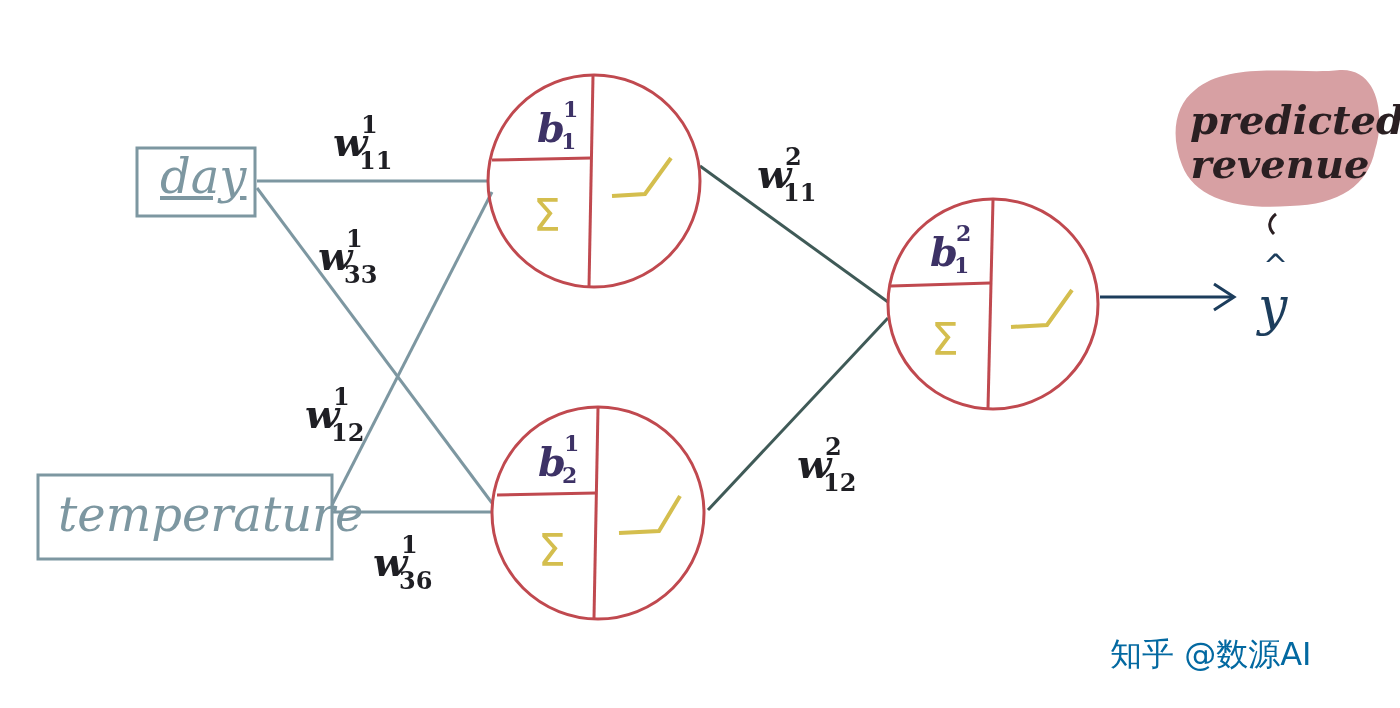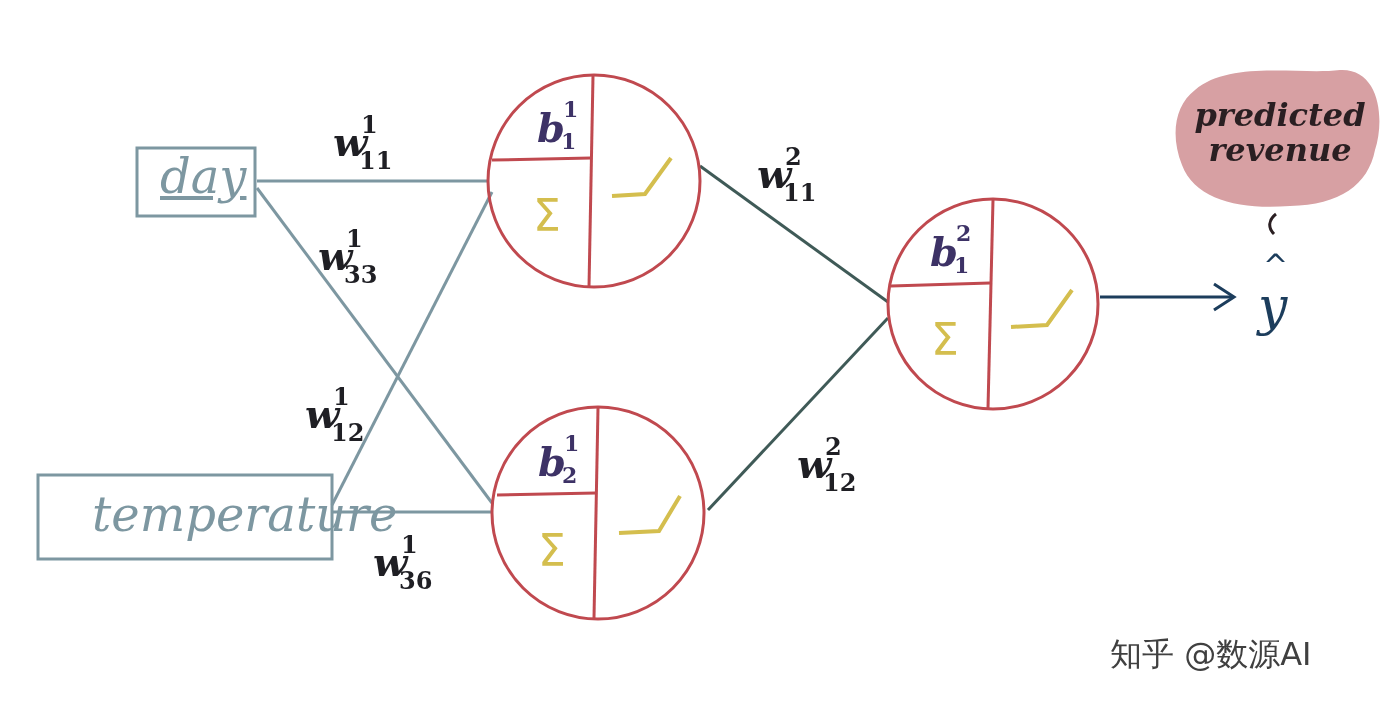--- a/index.html
+++ b/index.html
@@ -9,24 +9,24 @@
     .input-text { color: #7d97a1; font-family: "DejaVu Serif", serif; font-style: italic; font-size: 48px; line-height: 1; }
     .weight { position: absolute; color: #1f1f24; font-family: "DejaVu Serif", serif; font-weight: bold; }
     .weight .w { font-size: 40px; font-style: italic; }
     .weight .sup { position: absolute; font-size: 24px; left: 28px; top: -8px; }
     .weight .sub { position: absolute; font-size: 24px; left: 26px; top: 28px; text-align: right; }
     .bias { position: absolute; color: #3d3266; font-family: "DejaVu Serif", serif; font-weight: bold; }
     .bias .b { font-size: 40px; font-style: italic; }
     .bias .sup { position: absolute; font-size: 22px; left: 26px; top: -8px; }
     .bias .sub { position: absolute; font-size: 22px; left: 24px; top: 24px; }
     .sigma { position: absolute; color: #d4be4e; font-size: 44px; font-family: "DejaVu Sans", sans-serif; }
-    .bubble-text { position: absolute; color: #2a1f22; font-family: "DejaVu Serif", serif; font-style: italic; font-weight: bold; font-size: 32px; line-height: 1.1; }
+    .bubble-text { position: absolute; color: #2a1f22; font-family: "DejaVu Serif", serif; font-style: italic; font-weight: bold; font-size: 40px; line-height: 1.1; }
     .yhat { position: absolute; color: #1c3d5c; font-family: "DejaVu Serif", serif; font-size: 52px; font-style: italic; }
     .yhat-caret { position: absolute; color: #1c3d5c; font-size: 30px; font-family: "DejaVu Sans", sans-serif; }
-    .watermark { position: absolute; color: #404040; font-family: "DejaVu Sans", sans-serif; font-size: 32px; }
+    .watermark { position: absolute; color: #0369a1; font-family: "DejaVu Sans", sans-serif; font-size: 32px; }
   </style>
 </head>
 <body>
 
 <svg class="canvas" viewBox="0 0 1400 708" xmlns="http://www.w3.org/2000/svg">
 
   <rect x="137" y="148" width="118" height="68" fill="none" stroke="#7d97a1" stroke-width="3"></rect>
   <rect x="38" y="475" width="294" height="84" fill="none" stroke="#7d97a1" stroke-width="3"></rect>
 
   <line x1="257" y1="181" x2="488" y2="181" stroke="#7d97a1" stroke-width="3"></line>
@@ -61,21 +61,21 @@
   <g>
     <line x1="1100" y1="297" x2="1232" y2="297" stroke="#1c3d5c" stroke-width="3"></line>
     <polyline points="1214,284 1234,297 1214,310" fill="none" stroke="#1c3d5c" stroke-width="3"></polyline>
   </g>
 
   <path d="M1195,90 C1230,60 1300,75 1340,70 C1380,68 1385,120 1375,150 C1368,185 1340,205 1290,206 C1240,210 1195,200 1182,165 C1170,135 1175,105 1195,90 Z" fill="#d7a0a3"></path>
   <path d="M1276,214 C1268,220 1268,228 1274,234" fill="none" stroke="#2a1f22" stroke-width="3"></path>
 </svg>
 
 <div class="lbl input-text" style="left:160px; top:152px;text-decoration:underline;">day</div>
-<div class="lbl input-text" style="left:58px; top:490px;margin-left:34px;">temperature</div>
+<div class="lbl input-text" style="left:58px; top:490px;">temperature</div>
 
 <div class="weight" style="left:333px; top:118px;">
   <span class="w">w</span><span class="sup">1</span><span class="sub">11</span>
 </div>
 <div class="weight" style="left:318px; top:232px;">
   <span class="w">w</span><span class="sup">1</span><span class="sub">33</span>
 </div>
 <div class="weight" style="left:305px; top:390px;">
   <span class="w">w</span><span class="sup">1</span><span class="sub">12</span>
 </div>

